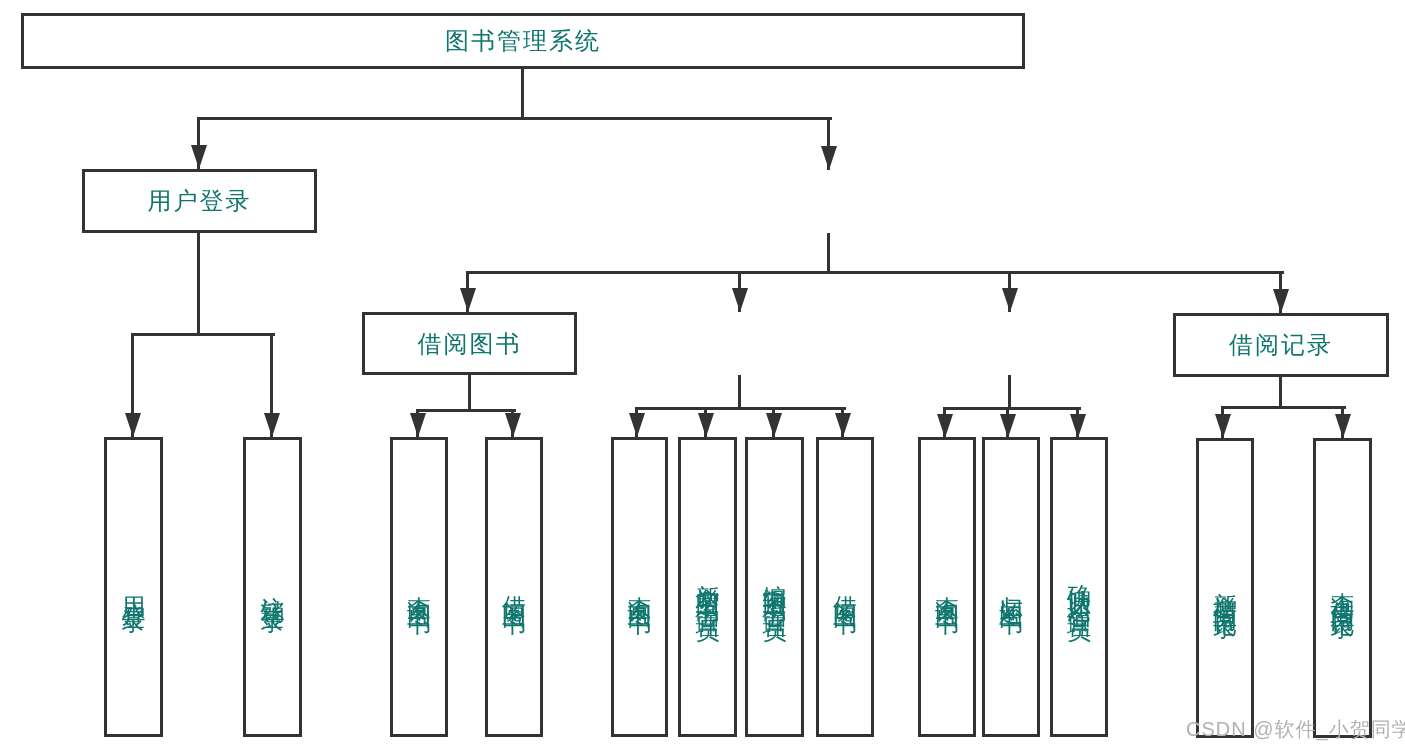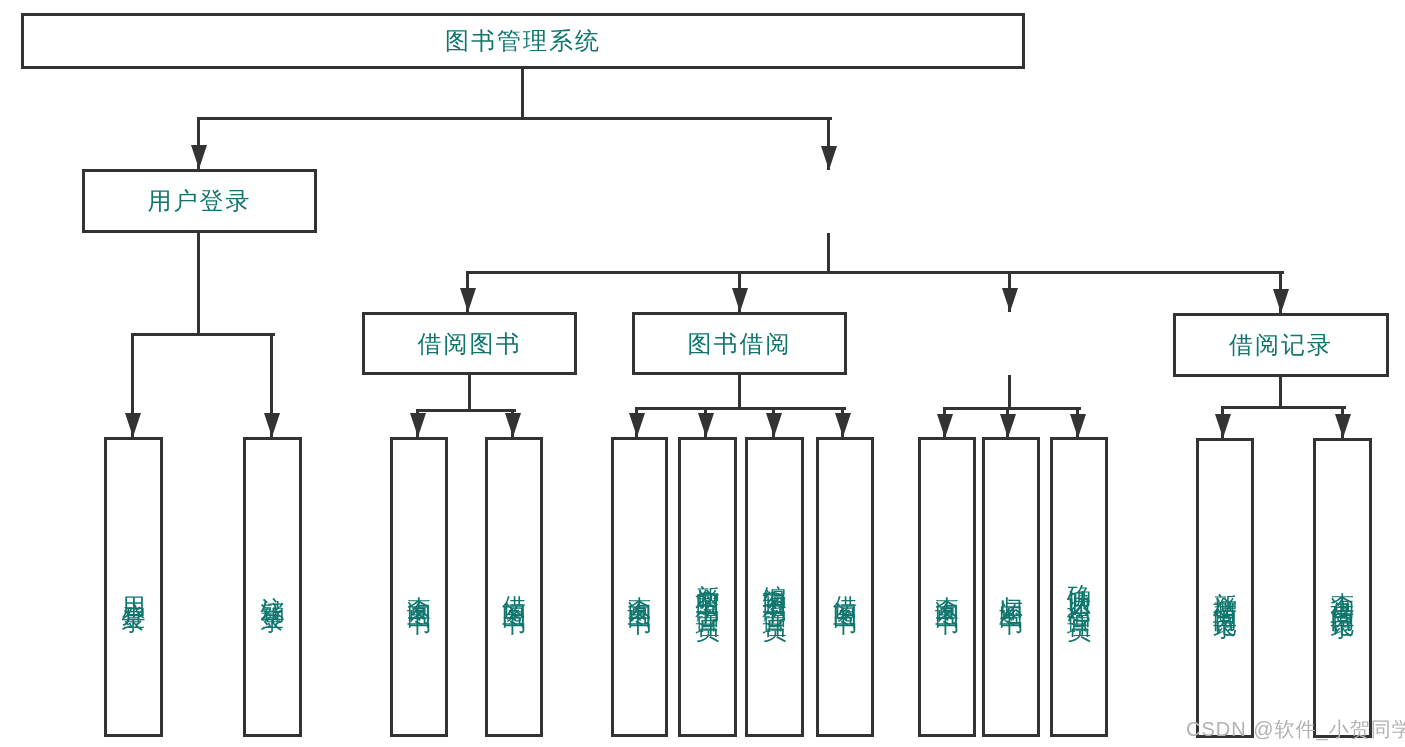--- a/index.html
+++ b/index.html
@@ -66,21 +66,20 @@
 </head>
 <body>
 
 <div id="stage">
 
   <div class="box box-h" style="left:21px; top:13px; width:1004px; height:56px;">图书管理系统</div>
 
   <div class="box box-h" style="left:82px; top:169px; width:235px; height:64px;">用户登录</div>
 
   <div class="box box-h" style="left:362px; top:312px; width:215px; height:63px;">借阅图书</div>
-  <div class="box box-h" style="left:632px; top:312px; width:215px; height:63px;">图书借阅</div>
   <div class="box box-h" style="left:1173px; top:313px; width:216px; height:64px;">借阅记录</div>
 
   <div class="box box-v" style="left:104px; top:437px; width:59px; height:300px;">用户登录</div>
   <div class="box box-v" style="left:243px; top:437px; width:59px; height:300px;">注销登录</div>
 
   <div class="box box-v" style="left:390px; top:437px; width:58px; height:300px;">查询图书</div>
   <div class="box box-v" style="left:485px; top:437px; width:58px; height:300px;">借阅图书</div>
 
   <div class="box box-v" style="left:611px; top:437px; width:57px; height:300px;">查询图书</div>
   <div class="box box-v" style="left:678px; top:437px; width:59px; height:300px;">新增图书（管理员）</div>

